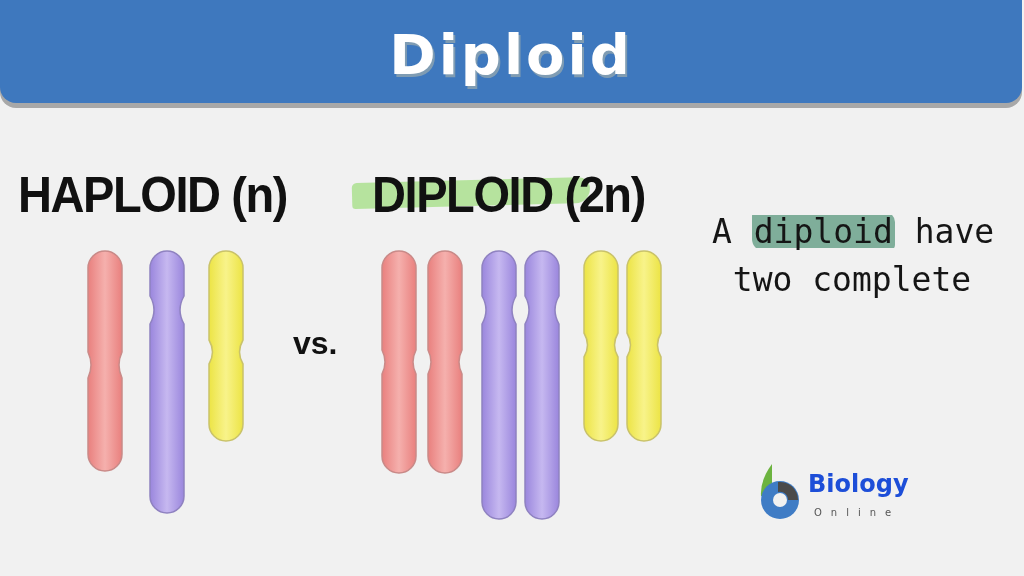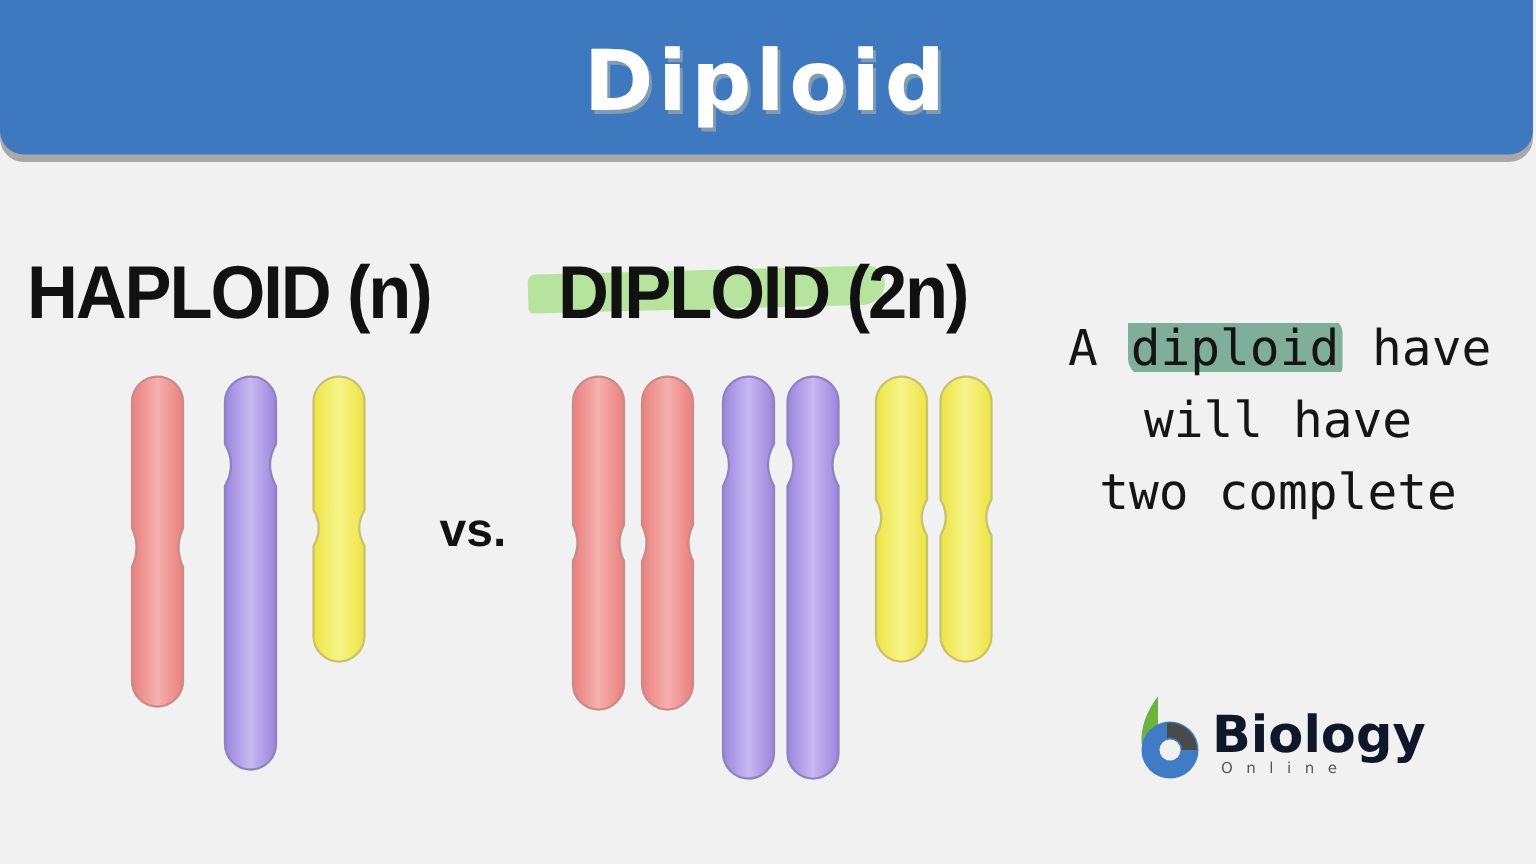--- a/index.html
+++ b/index.html
@@ -25,36 +25,36 @@
     transform: scaleX(0.94); transform-origin: left top;
   }
   .heading-haploid { left: 18px; }
   .heading-diploid { left: 372px; }
   .green-stroke {
     position: absolute; left: 352px; top: 180px; width: 238px; height: 26px;
     background: #a8e08a; opacity: 0.8; border-radius: 6px 14px 18px 4px;
     transform: rotate(-1.5deg);
   }
   .vs {
-    position: absolute; left: 293px; top: 335px; font-size: 32px; font-weight: bold; color: #111;
+    position: absolute; left: 293px; top: 325px; font-size: 32px; font-weight: bold; color: #111;
   }
   svg.chromos { position: absolute; left: 0; top: 0; }
   .note {
     position: absolute; left: 712px; top: 208px; width: 280px; text-align: center;
     font-family: "DejaVu Sans Mono", monospace; font-size: 33px; line-height: 48px; color: #151515;
   }
   .note-line { display: block; white-space: nowrap; }
   .hl {
     background: linear-gradient(180deg, transparent 8%, #7fae9a 8%, #7fae9a 92%, transparent 92%);
     border-radius: 4px 10px 6px 12px; padding: 0 2px;
   }
   .logo { position: absolute; left: 758px; top: 460px; width: 190px; height: 62px; }
   .logo-word {
     position: absolute; left: 50px; top: 10px; font-family: "DejaVu Sans", sans-serif;
-    font-weight: bold; font-size: 34px; color: #0f172a; letter-spacing: 0px;
+    font-weight: bold; font-size: 24px; color: #1d4ed8; letter-spacing: 0px;
   }
   .logo-sub {
     position: absolute; left: 56px; top: 47px; font-size: 10px; color: #555; letter-spacing: 9px;
     font-family: "DejaVu Sans", sans-serif;
     text-align: right;
   }
 </style>
 </head>
 <body>
 
@@ -96,21 +96,20 @@
   <path fill="url(#gp)" stroke="#8f82c0" stroke-width="1.5" d="M482,268 a17,17 0 0 1 34,0 L516,296 Q508,310 516,324 L516,502 a17,17 0 0 1 -34,0 L482,324 Q490,310 482,296 Z"></path>
   <path fill="url(#gp)" stroke="#8f82c0" stroke-width="1.5" d="M525,268 a17,17 0 0 1 34,0 L559,296 Q551,310 559,324 L559,502 a17,17 0 0 1 -34,0 L525,324 Q533,310 525,296 Z"></path>
   <path fill="url(#gy)" stroke="#c9c26a" stroke-width="1.5" d="M584,268 a17,17 0 0 1 34,0 L618,333 Q611,345 618,357 L618,424 a17,17 0 0 1 -34,0 L584,357 Q591,345 584,333 Z"></path>
   <path fill="url(#gy)" stroke="#c9c26a" stroke-width="1.5" d="M627,268 a17,17 0 0 1 34,0 L661,333 Q654,345 661,357 L661,424 a17,17 0 0 1 -34,0 L627,357 Q634,345 627,333 Z"></path>
 </svg>
 
 <div class="vs">vs.</div>
 
 <div class="note">
   <span class="note-line"><span>A </span><span class="hl">diploid</span><span> have</span></span>
-  <span class="note-line">will have</span>
   <span class="note-line">two complete</span>
 </div>
 
 <div class="logo">
   <svg width="50" height="62" style="position:absolute;left:0;top:0">
     <path d="M14,4 Q2,20 3,36 L14,36 Z" fill="#6cb33f"></path>
     <circle cx="22" cy="40" r="19" fill="#3f7cc5"></circle>
     <path d="M20,22 A18,18 0 0 1 40,40 L30,40 A8,8 0 0 0 20,32 Z" fill="#4a4a4a"></path>
     <circle cx="22" cy="40" r="7" fill="#f1f1f1"></circle>
   </svg>

